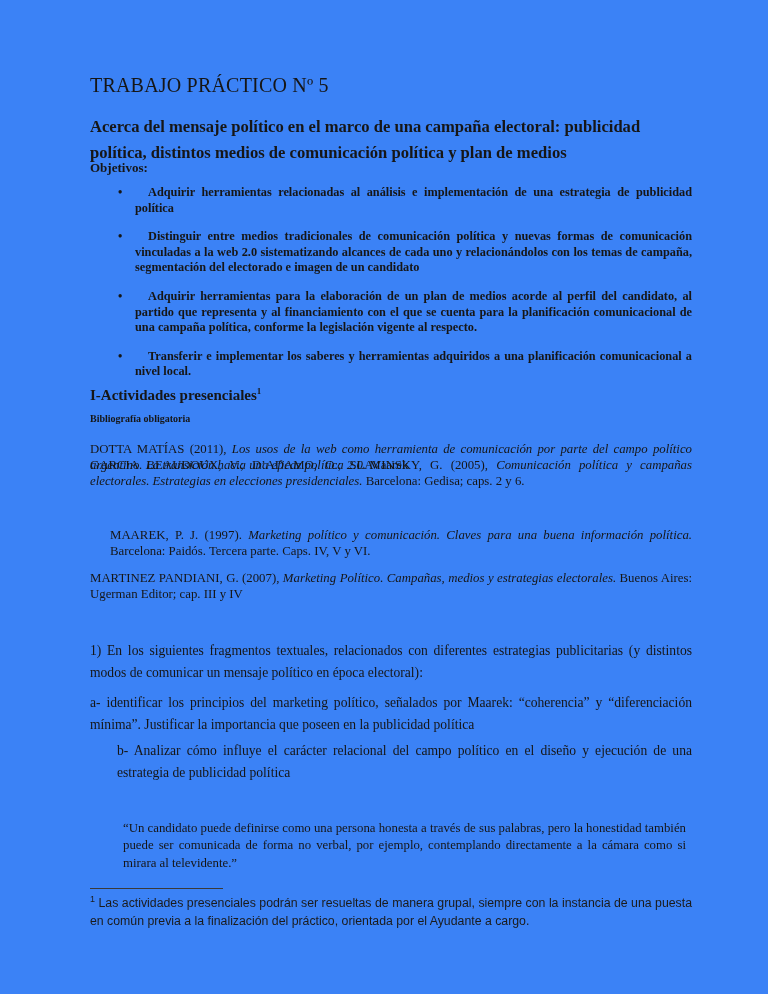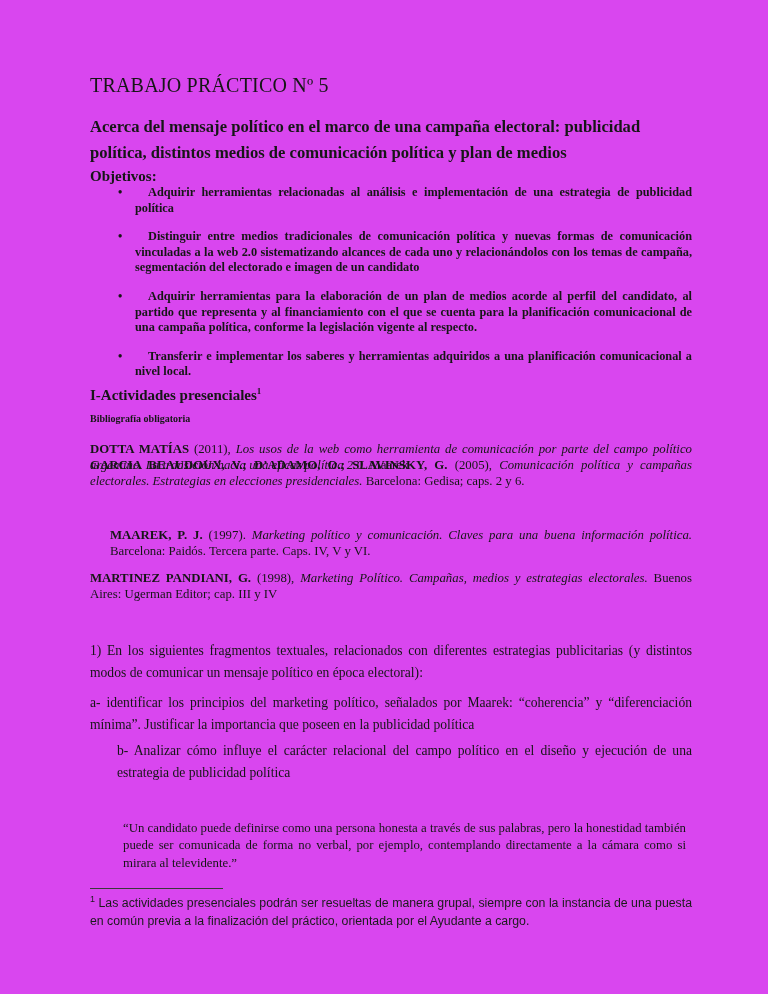--- a/index.html
+++ b/index.html
@@ -11,21 +11,21 @@
     width: 768px;
     height: 994px;
     position: relative;
     font-family: "Liberation Serif", serif;
     color: #161616;
     overflow: hidden;
   }
   .page {
     position: absolute;
     inset: 0;
-    background: #d946ef;
+    background: #3b82f6;
   }
   .content {
     position: absolute;
     left: 90px;
     width: 602px;
     top: 0;
   }
   .abs { position: absolute; left: 0; right: 0; }
 
   .doc-title {
@@ -35,22 +35,22 @@
     letter-spacing: 0.2px;
     white-space: nowrap;
   }
   .doc-heading {
     top: 100px;
     font-size: 16.6px;
     font-weight: bold;
     line-height: 26px;
   }
   .objectives-label {
-    top: 168px;
-    font-size: 15px;
+    top: 160px;
+    font-size: 13px;
     font-weight: bold;
   }
   ul.objectives {
     top: 185px;
     margin: 0;
     padding: 0;
     list-style: none;
   }
   ul.objectives li {
     position: relative;
@@ -87,21 +87,21 @@
   .bib {
     font-size: 12.8px;
     line-height: 16.4px;
     text-align: justify;
     margin: 0;
   }
   .bib-0 { top: 441px; }
   .bib-1 { top: 457px; }
   .bib-2 { top: 527px; margin-left: 20px; }
   .bib-3 { top: 570px; }
-  .bib b { font-weight: bold; }
+  .bib b { font-weight: normal; }
   .bib i { font-style: italic; }
 
   .body-par {
     font-size: 13.6px;
     line-height: 22px;
     text-align: justify;
     margin: 0;
   }
   .par-intro { top: 640px; }
   .par-a { top: 692px; }
@@ -167,21 +167,21 @@
     <div class="abs section-title"><span>I-Actividades presenciales</span><sup>1</sup></div>
 
     <div class="abs bib-label">Bibliografía obligatoria</div>
 
     <p class="abs bib bib-0"><b>DOTTA MATÍAS</b><span> (2011), </span><i>Los usos de la web como herramienta de comunicación por parte del campo político argentino. La transición hacia una eficaz política 2.0.</i><span> Maarek</span></p>
 
     <p class="abs bib bib-1"><b>GARCIA BEAUDOUX, V.; D’ADAMO, O.; SLAVINSKY, G.</b><span> (2005), </span><i>Comunicación política y campañas electorales. Estrategias en elecciones presidenciales.</i><span> Barcelona: Gedisa; caps. 2 y 6.</span></p>
 
     <p class="abs bib bib-2"><b>MAAREK, P. J.</b><span> (1997). </span><i>Marketing político y comunicación. Claves para una buena información política.</i><span> Barcelona: Paidós. Tercera parte. Caps. IV, V y VI.</span></p>
 
-    <p class="abs bib bib-3"><b>MARTINEZ PANDIANI, G.</b><span> (1998), </span><i>Marketing Político. Campañas, medios y estrategias electorales.</i><span> Buenos Aires: Ugerman Editor; cap. III y IV</span></p>
+    <p class="abs bib bib-3"><b>MARTINEZ PANDIANI, G.</b><span> (2007), </span><i>Marketing Político. Campañas, medios y estrategias electorales.</i><span> Buenos Aires: Ugerman Editor; cap. III y IV</span></p>
 
     <p class="abs body-par par-intro">1) En los siguientes fragmentos textuales, relacionados con diferentes estrategias publicitarias (y distintos modos de comunicar un mensaje político en época electoral):</p>
 
     <p class="abs body-par par-a">a- identificar los principios del marketing político, señalados por Maarek: “coherencia” y “diferenciación mínima”. Justificar la importancia que poseen en la publicidad política</p>
 
     <p class="abs body-par par-b">b- Analizar cómo influye el carácter relacional del campo político en el diseño y ejecución de una estrategia de publicidad política</p>
 
     <p class="abs quote">“Un candidato puede definirse como una persona honesta a través de sus palabras, pero la honestidad también puede ser comunicada de forma no verbal, por ejemplo, contemplando directamente a la cámara como si mirara al televidente.”</p>
 
     <hr class="abs footnote-rule">

